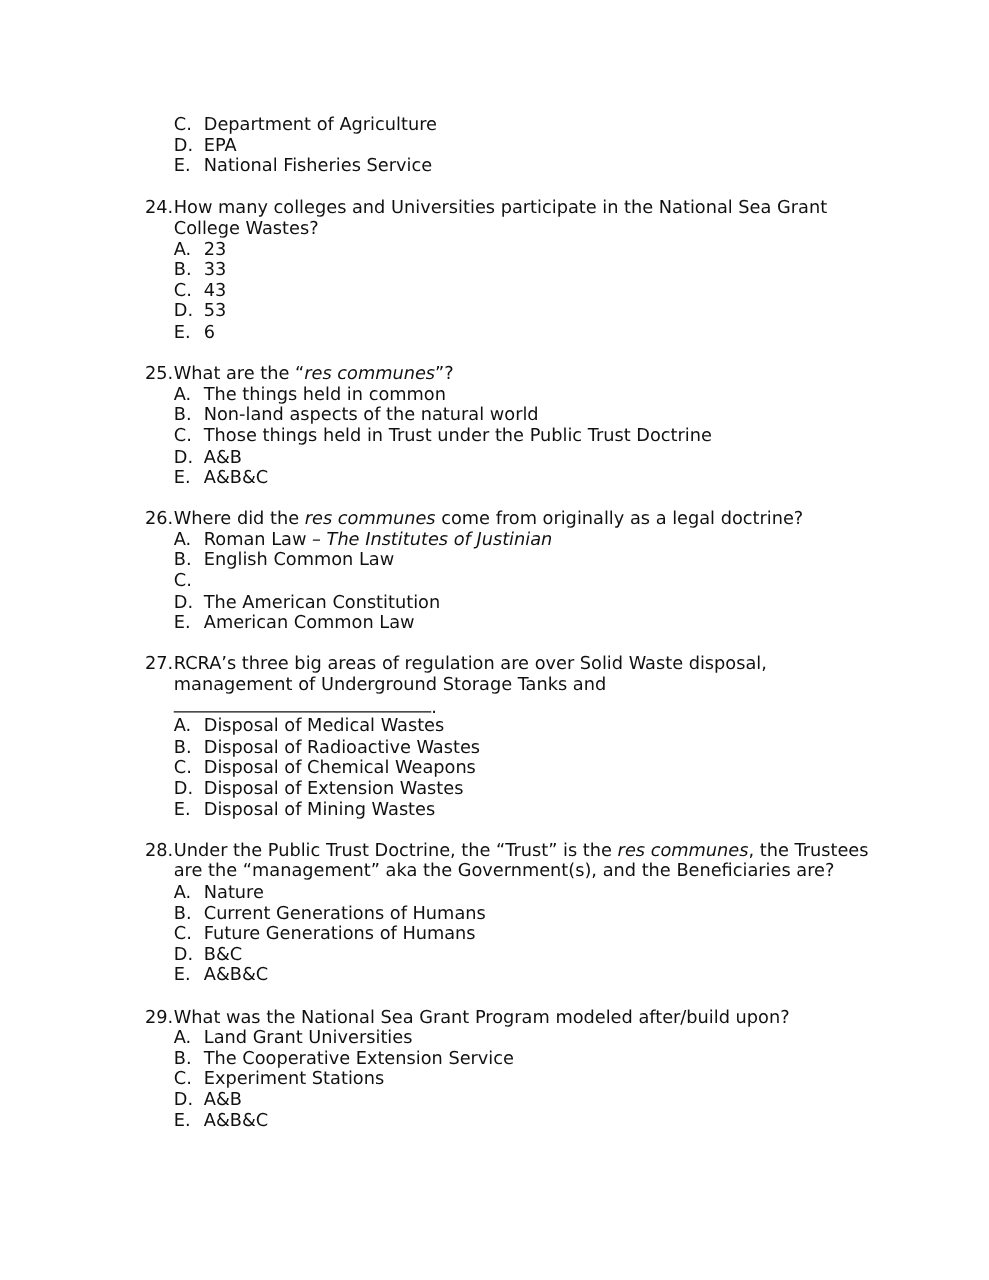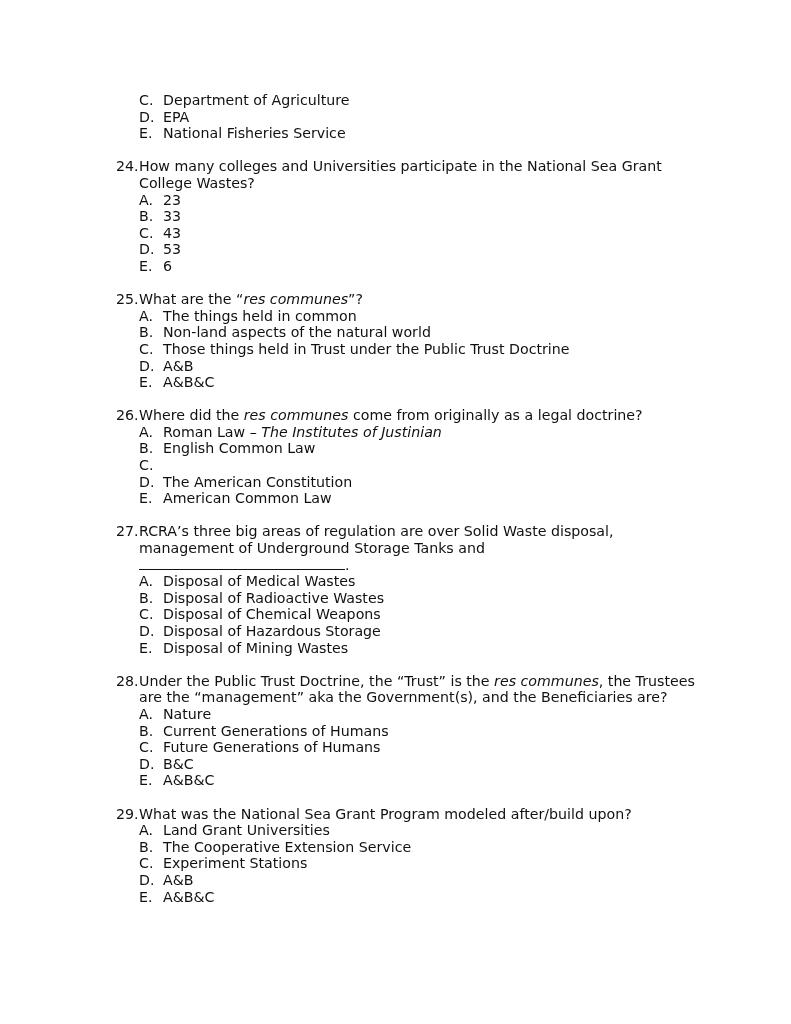--- a/index.html
+++ b/index.html
@@ -135,21 +135,21 @@
       <div class="line">
         <span class="opt-letter">B.</span>
         <span class="opt-text">Disposal of Radioactive Wastes</span>
       </div>
       <div class="line">
         <span class="opt-letter">C.</span>
         <span class="opt-text">Disposal of Chemical Weapons</span>
       </div>
       <div class="line">
         <span class="opt-letter">D.</span>
-        <span class="opt-text">Disposal of Hazardous Storage</span>
+        <span class="opt-text">Disposal of Extension Wastes</span>
       </div>
       <div class="line">
         <span class="opt-letter">E.</span>
         <span class="opt-text">Disposal of Mining Wastes</span>
       </div>
     </div>
     <div class="blank"></div>
     <div>
       <div class="line">
         <span class="qnum">28.</span>

